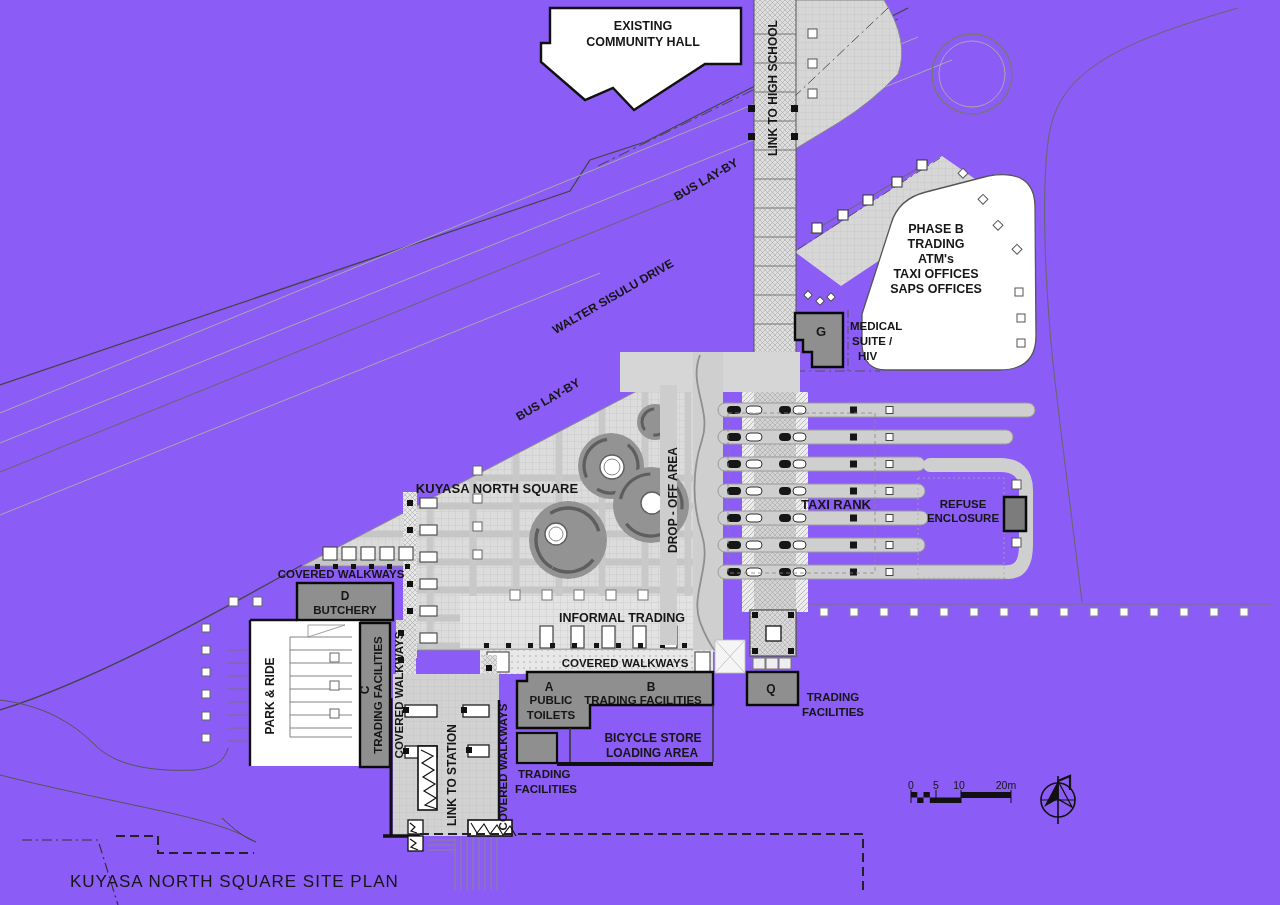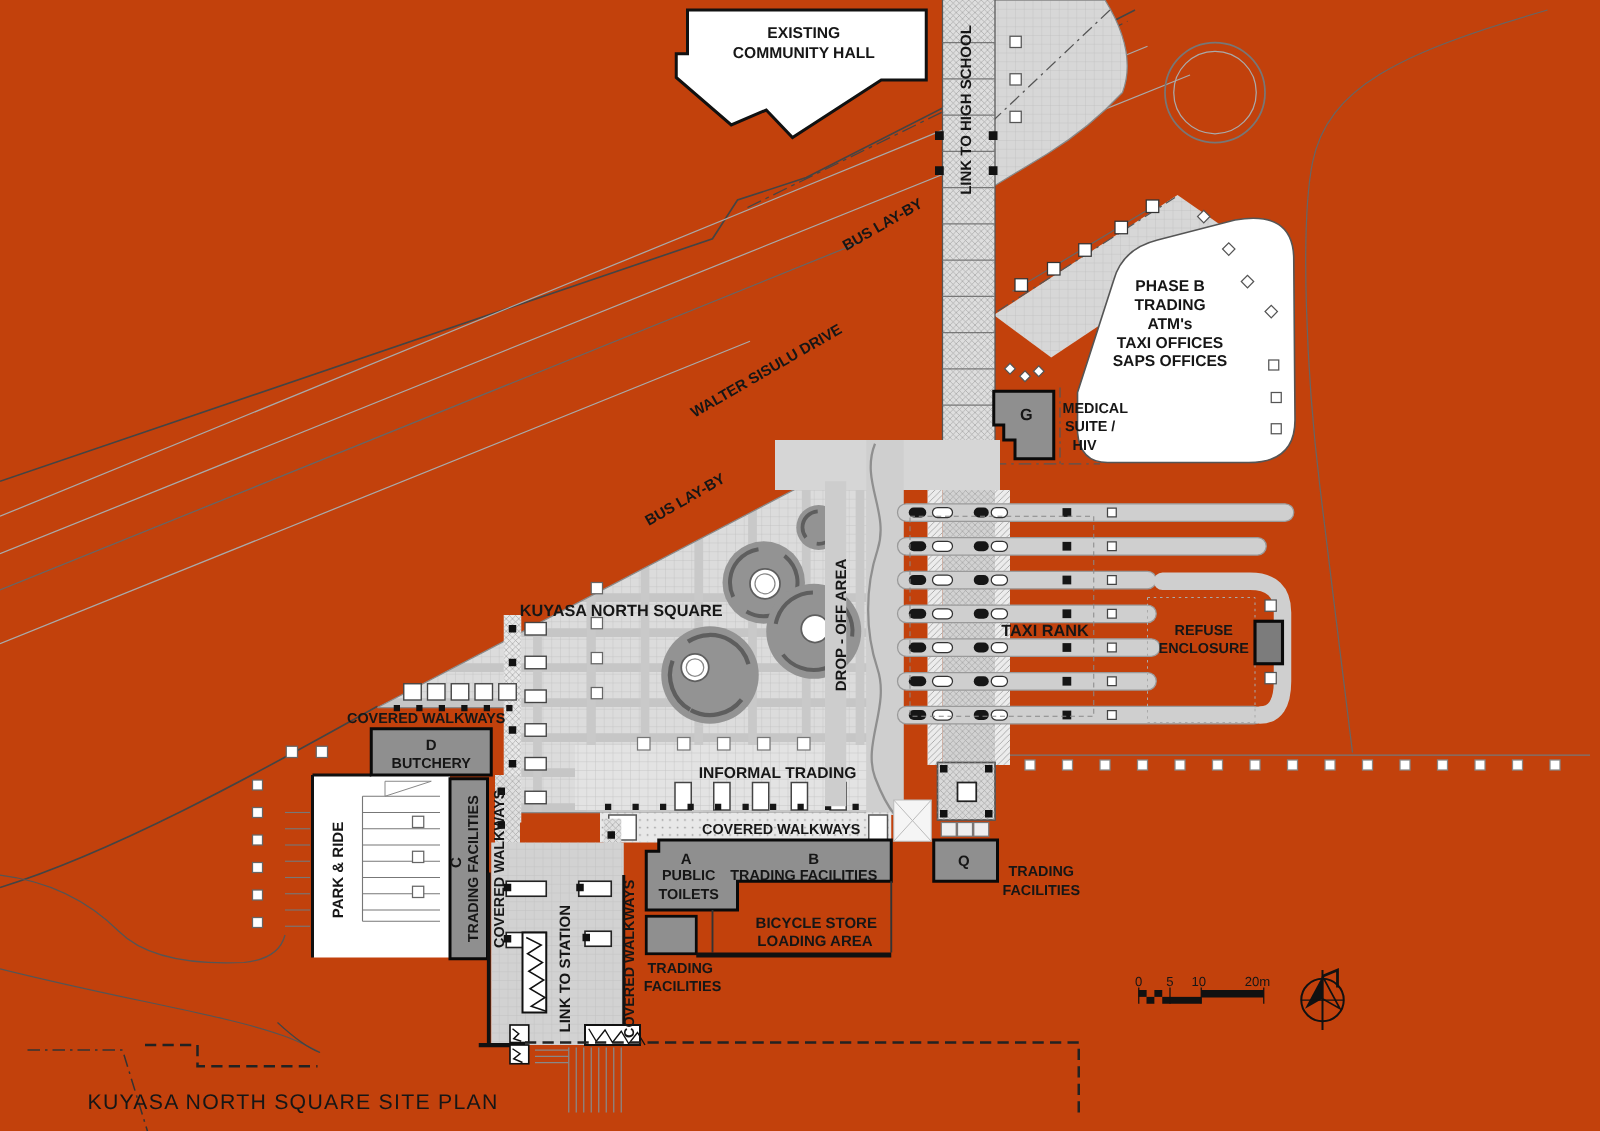--- a/index.html
+++ b/index.html
@@ -1,16 +1,16 @@
 <!DOCTYPE html>
 <html><head>
 <meta charset="utf-8">
 <style>
   html,body{margin:0;padding:0;background:#fff;}
-  .plan-wrap{position:relative;width:1280px;height:905px;background:#c2410c;overflow:hidden;
+  .plan-wrap{position:relative;width:1280px;height:905px;background:#8b5cf6;overflow:hidden;
     font-family:"Liberation Sans",sans-serif;}
   svg text{fill:#161616;font-family:"Liberation Sans",sans-serif;}
   .tb{font-weight:700;}
   .s10{font-size:10.5px;}
   .s11{font-size:11.5px;}
   .s12{font-size:12px;}
   .s125{font-size:12.5px;}
   .s13{font-size:13px;}
   .title-t{font-size:17px;font-weight:400;letter-spacing:1px;}
 </style>

